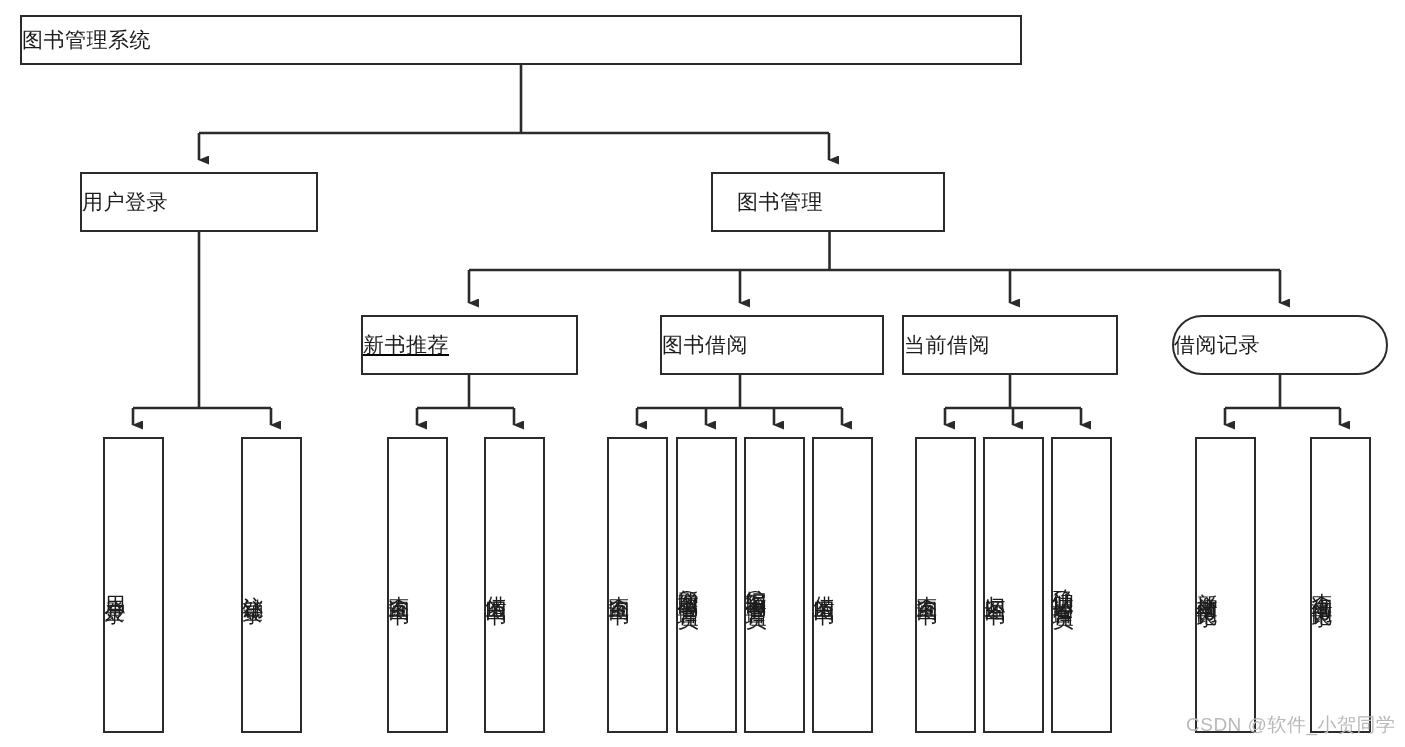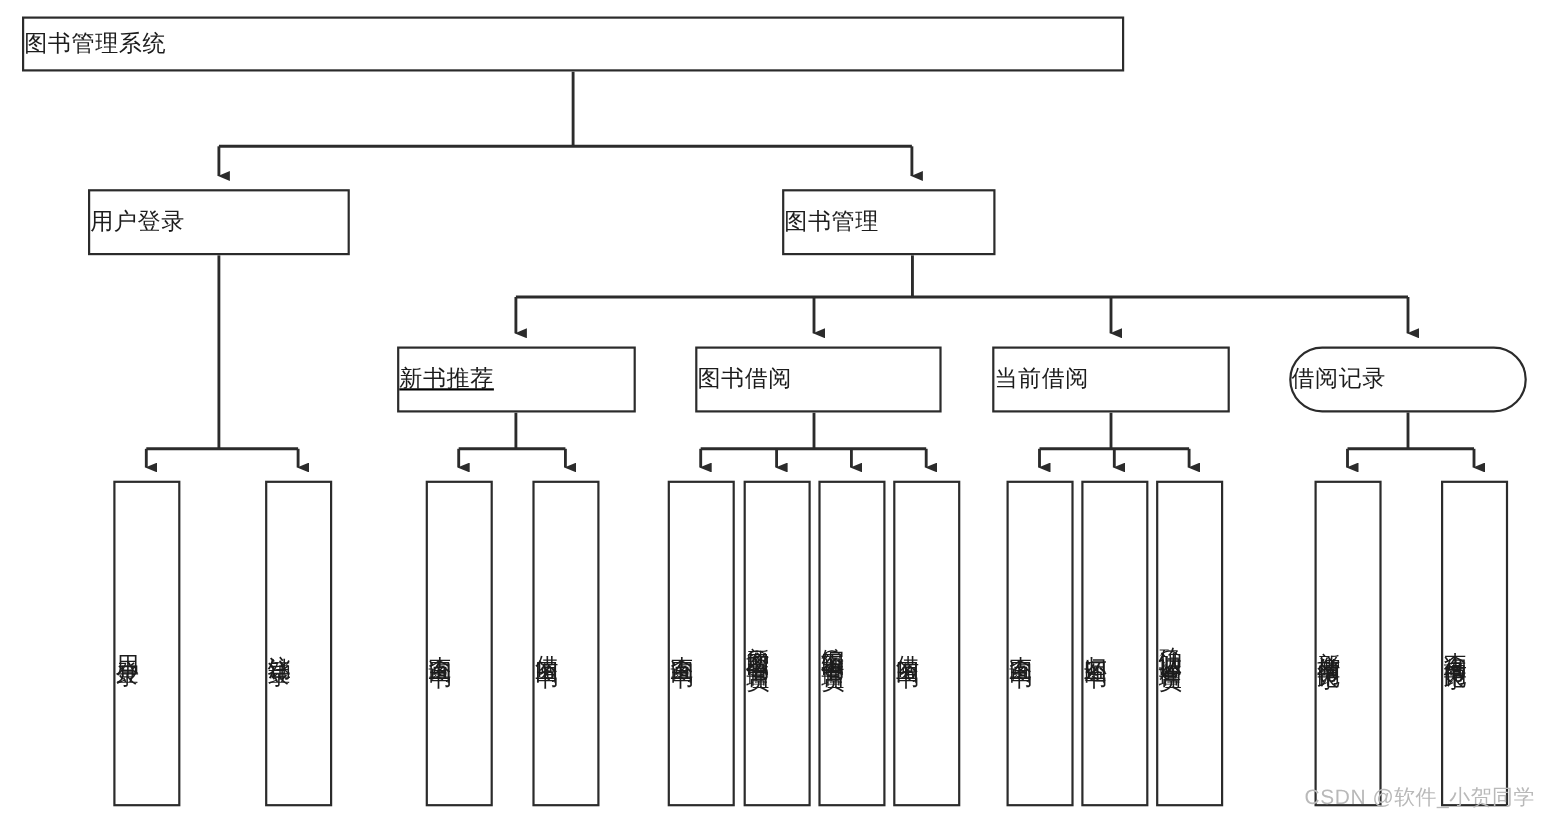--- a/index.html
+++ b/index.html
@@ -57,27 +57,27 @@
         <line x1="1340" y1="408" x2="1340" y2="425" marker-end="url(#arrowhead)"></line>
       </g>
   </svg>
   <div id="nodes-layer">
       <div class="node-box" style="left: 20px; top: 15px; width: 1002px; height: 50px;">
         <span class="node-label">图书管理系统</span>
       </div>
       <div class="node-box" style="left: 80px; top: 172px; width: 238px; height: 60px;">
         <span class="node-label">用户登录</span>
       </div>
-      <div class="node-box" style="left: 711px; top: 172px; width: 194px; height: 60px;">
+      <div class="node-box" style="left: 711px; top: 172px; width: 234px; height: 60px; padding-left: 24px;">
         <span class="node-label">图书管理</span>
       </div>
       <div class="node-box" style="left: 361px; top: 315px; width: 217px; height: 60px; text-decoration: underline;">
         <span class="node-label">新书推荐</span>
       </div>
-      <div class="node-box" style="left: 632px; top: 315px; width: 224px; height: 60px;">
+      <div class="node-box" style="left: 660px; top: 315px; width: 224px; height: 60px;">
         <span class="node-label">图书借阅</span>
       </div>
       <div class="node-box" style="left: 902px; top: 315px; width: 216px; height: 60px;">
         <span class="node-label">当前借阅</span>
       </div>
       <div class="node-box" style="left: 1172px; top: 315px; width: 216px; height: 60px; border-radius: 30px;">
         <span class="node-label">借阅记录</span>
       </div>
       <div class="node-box vertical" style="left: 103px; top: 437px; width: 61px; height: 296px;">
         <span class="node-label">用户登录</span>

